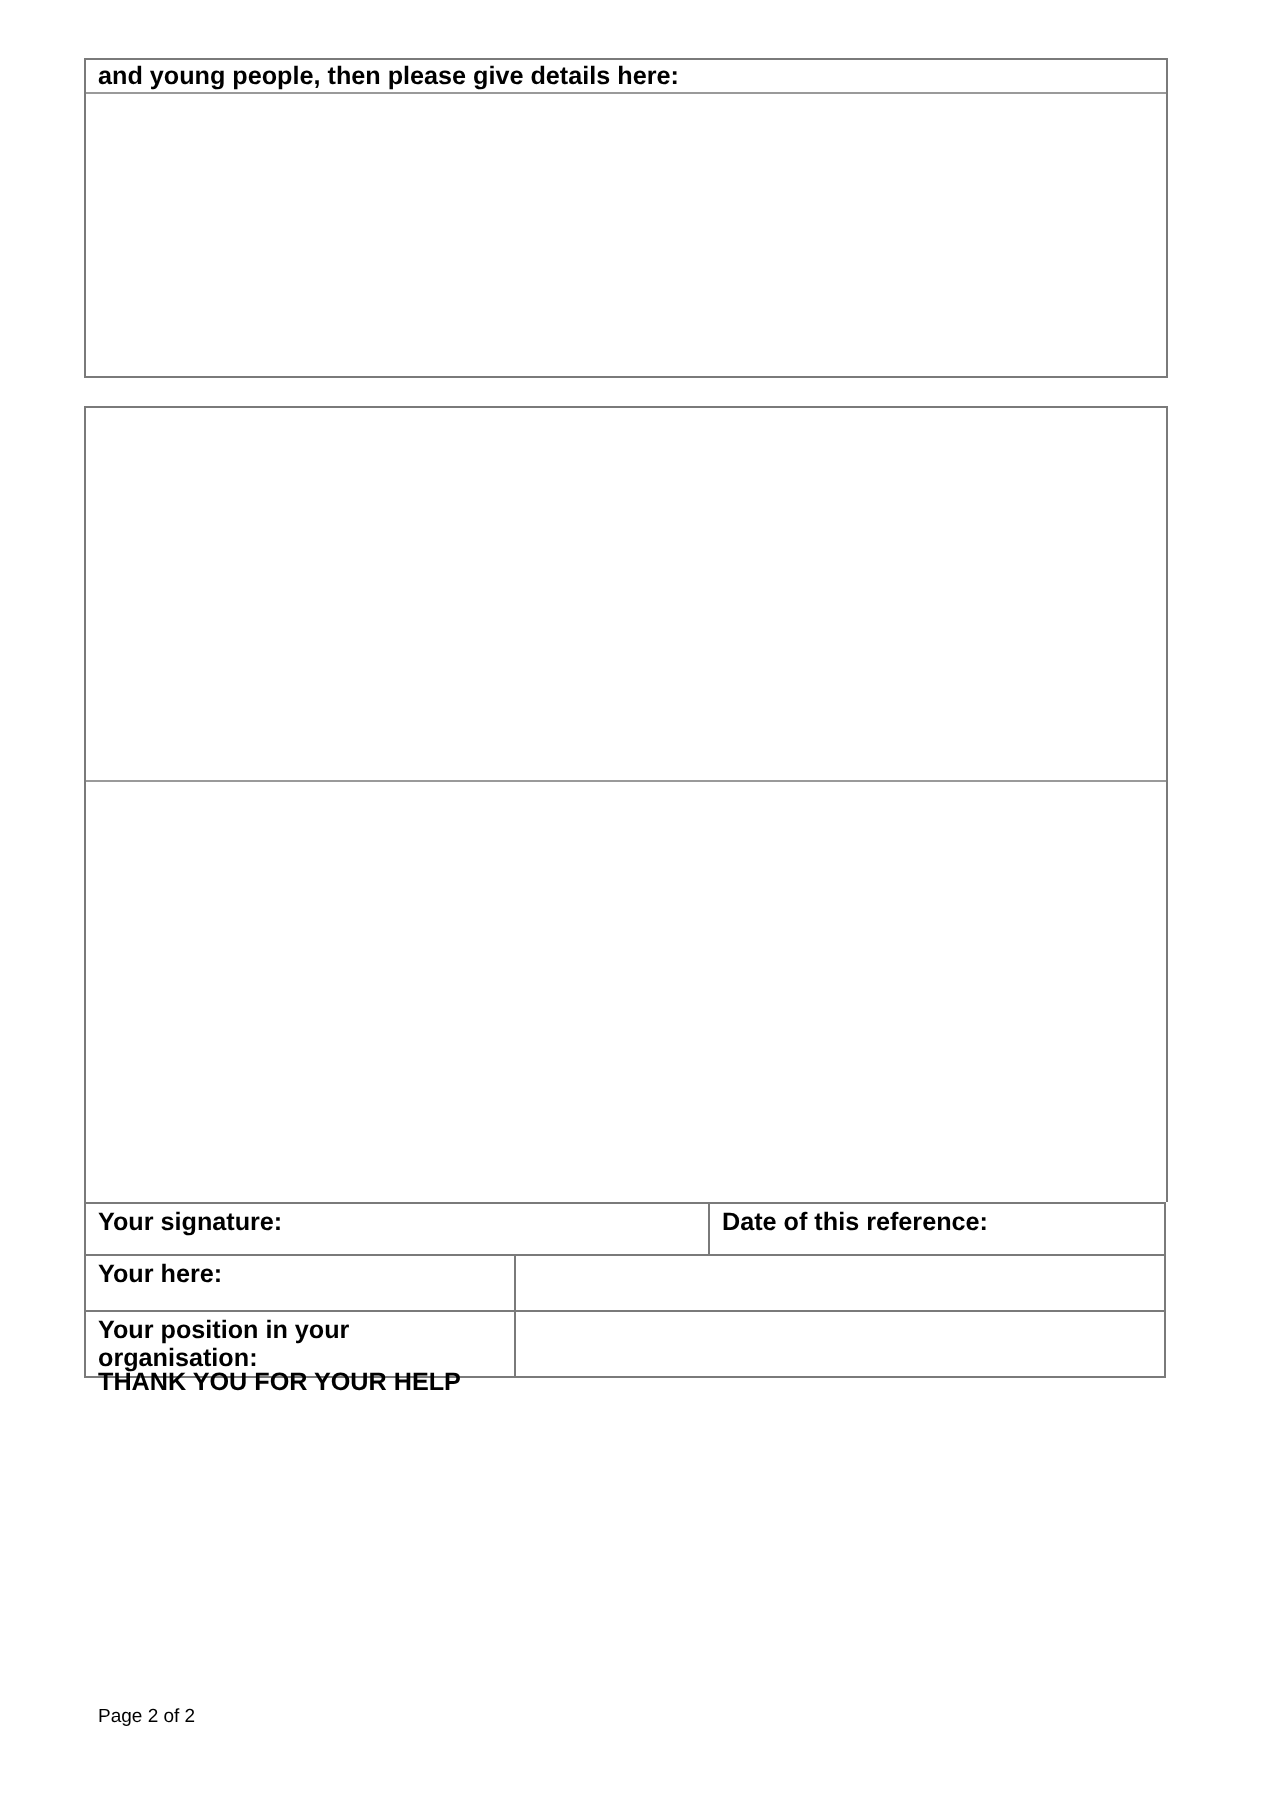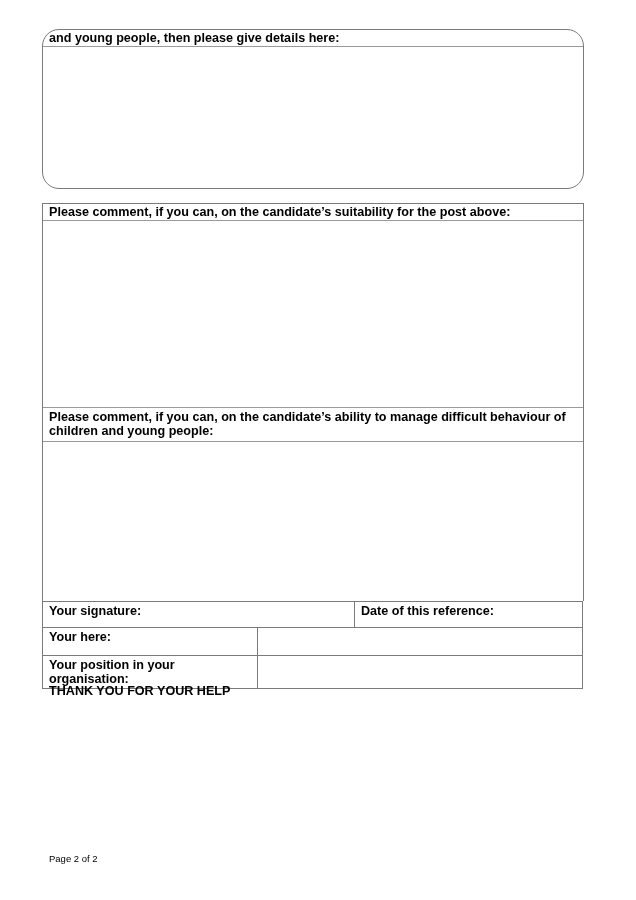--- a/index.html
+++ b/index.html
@@ -8,29 +8,27 @@
   .hdr { font-weight:bold; font-size:12.6px; line-height:14px; padding:1px 6px 1px 6px; border-bottom:1px solid #9a9a9a; }
   .body-area { width:100%; }
   .sig-table { position:absolute; left:42px; top:601px; width:541px; border-collapse:collapse; }
   .sig-table td { border:1px solid #7a7a7a; font-weight:bold; font-size:12.6px; line-height:14px; vertical-align:top; padding:2px 6px; box-sizing:border-box; }
   .thanks { position:absolute; left:49px; top:684px; font-weight:bold; font-size:12.6px; }
   .footer { position:absolute; left:49px; top:853px; font-size:9.5px;text-align:center; }
 </style>
 </head>
 <body>
 
-<div class="box" style="top:29px; height:158px;border-radius:17px;">
+<div class="box" style="top:29px; height:158px;">
   <div class="hdr" style="height:14px;">and young people, then please give details here:</div>
   <div class="body-area" style="height:141px;"></div>
 </div>
 
 <div class="box" style="top:203px; height:397px; border-bottom:none;">
-  <div class="hdr" style="height:14px;">Please comment, if you can, on the candidate’s suitability for the post above:</div>
   <div class="body-area" style="height:186px; border-bottom:1px solid #9a9a9a;"></div>
-  <div class="hdr" style="height:30px; padding-top:2px;">Please comment, if you can, on the candidate’s ability to manage difficult behaviour of children and young people:</div>
   <div class="body-area" style="height:161px;"></div>
 </div>
 
 <table class="sig-table">
   <tbody>
       <tr style="height:26px;">
     <td colspan="2" style="width:313px;margin-top:36px;"><span>Your signature:</span></td>
     <td style="width:228px;"><span>Date of this reference:</span></td>
   </tr>
   <tr style="height:28px;">

